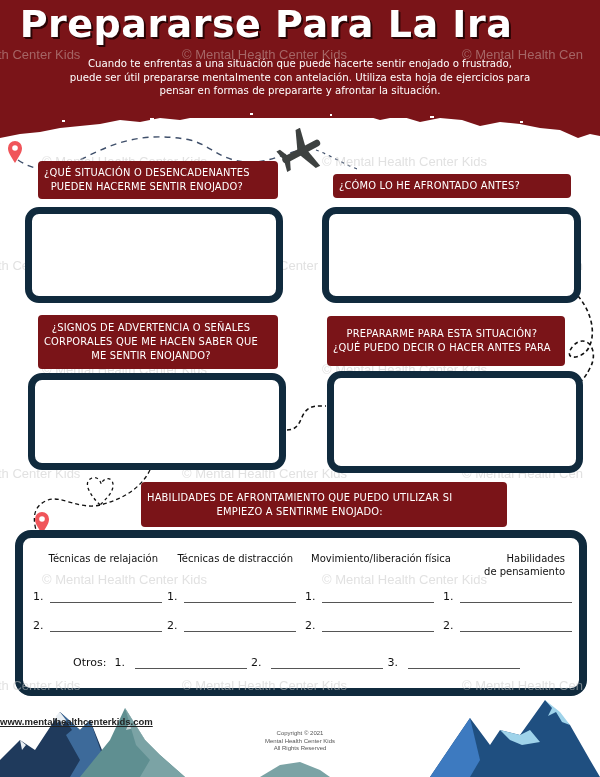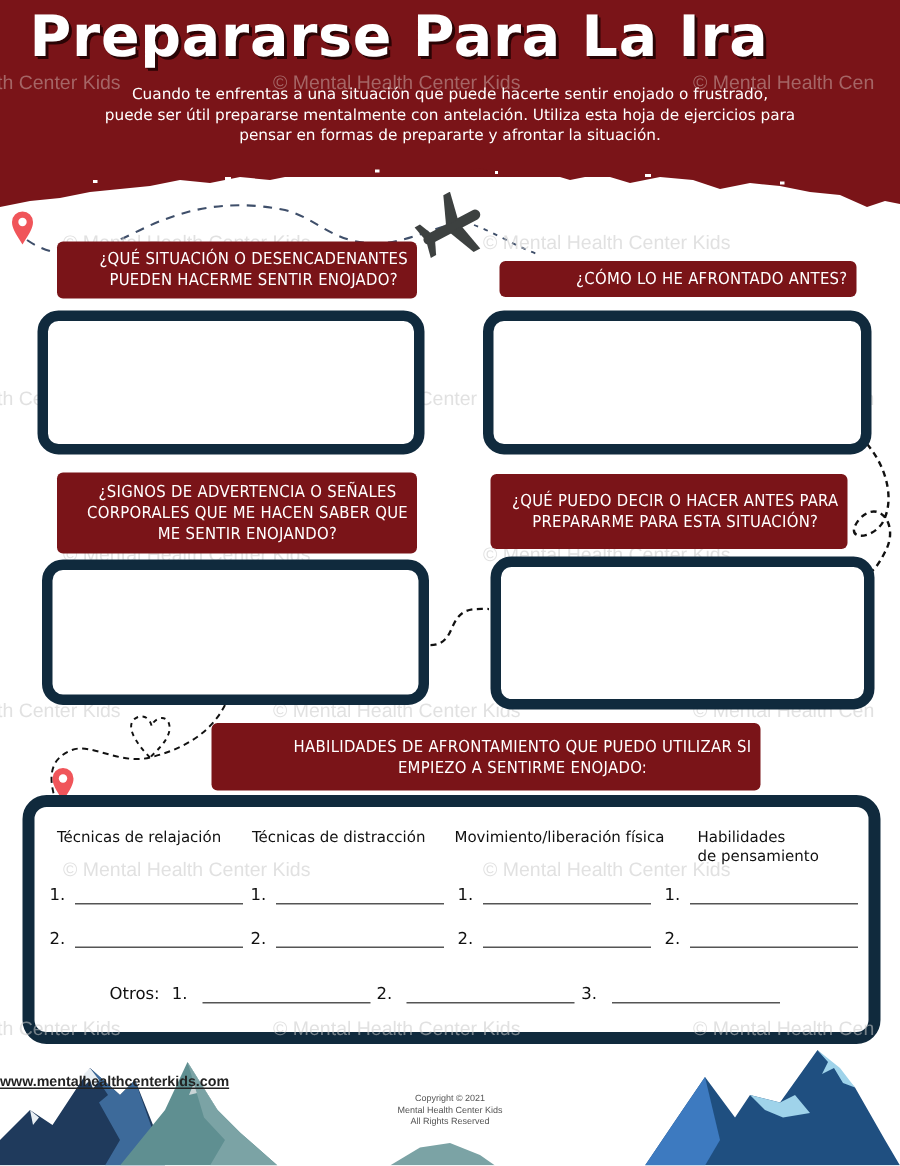--- a/index.html
+++ b/index.html
@@ -3,24 +3,24 @@
 <meta charset="utf-8">
 <style>
   html, body { margin:0; padding:0; }
   body { width:600px; height:777px; position:relative; overflow:hidden; background:#ffffff; font-family:"DejaVu Sans", sans-serif; }
   .header { position:absolute; left:0; top:0; width:600px; height:118px; background:#7a1418; }
   .title { position:absolute; left:0; top:2px; width:532px; text-align:center; color:#fff; font-family:"DejaVu Sans", sans-serif; font-weight:bold; font-size:38px; letter-spacing:0.5px; text-shadow:2px 2px 0 #2a0405, 1px 1px 0 #2a0405; }
   .intro { position:absolute; left:40px; top:57px; width:520px; text-align:center; color:#fff; font-size:10.2px; line-height:13.5px; }
   .torn { position:absolute; left:0; top:108px; width:600px; height:40px; }
   .wm { position:absolute; color:rgba(200,200,200,0.55); font-family:"Liberation Sans", sans-serif; font-size:13px; white-space:nowrap; pointer-events:none; }
   .wm.hdr { color:rgba(170,110,110,0.9); }
-  .label { position:absolute; background:#7a1418; color:#fff; border-radius:4px; text-align:center; font-family:"DejaVu Sans Condensed","DejaVu Sans", sans-serif; font-size:11px; line-height:14px; letter-spacing:0.2px; display:flex; align-items:center; justify-content:flex-end; box-sizing:border-box; padding:2px 6px; }
+  .label { position:absolute; background:#7a1418; color:#fff; border-radius:4px; text-align:center; font-family:"DejaVu Sans Condensed","DejaVu Sans", sans-serif; font-size:11px; line-height:14px; letter-spacing:0.2px; display:flex; align-items:center; justify-content:flex-start; box-sizing:border-box; padding:2px 6px; }
   .box { position:absolute; border:7px solid #102a3d; border-radius:14px; background:#fff; box-sizing:border-box; }
   .svgl { position:absolute; left:0; top:0; pointer-events:none; }
-  .colhead { position:absolute; font-size:10px; color:#111; text-align:left; line-height:13px; }
+  .colhead { position:absolute; font-size:10px; color:#111; text-align:right; line-height:13px; }
   .line-item { position:absolute; font-size:11px; color:#111; display:flex; align-items:flex-end; }
   .line-item .rule { display:inline-block; border-bottom:1px solid #555; height:1px; margin-left:6px; }
   .footer-url { position:absolute; left:0; width:600px; top:716px; text-align:left; font-family:"Liberation Sans", sans-serif; font-weight:bold; font-size:9.5px; color:#222; text-decoration:underline; }
   .footer-copy { position:absolute; left:0; width:600px; text-align:center; font-family:"Liberation Sans", sans-serif; font-size:6px; color:#555; line-height:7.5px; }
   .proc { position:absolute; left:0; top:744px; width:600px; text-align:center; font-family:"Liberation Sans", sans-serif; font-size:13.5px; color:#fff; text-shadow:0 0 1px #666, 0 0 2px #888; white-space:nowrap;margin-top:36px; }
 </style>
 </head>
 <body>
 
 <div class="header"></div>
@@ -109,22 +109,22 @@
   <div>
       <div>¿SIGNOS DE ADVERTENCIA O SEÑALES</div>
       <div>CORPORALES QUE ME HACEN SABER QUE</div>
       <div>ME SENTIR ENOJANDO?</div>
     </div>
 </div>
 <div class="box" style="left:28px;top:373px;width:258px;height:97px;"></div>
 
 <div class="label" style="left:327px;top:316px;width:238px;height:50px;">
   <div>
+      <div>PREPARARME PARA ESTA SITUACIÓN?</div>
       <div>¿QUÉ PUEDO DECIR O HACER ANTES PARA</div>
-      <div>PREPARARME PARA ESTA SITUACIÓN?</div>
     </div>
 </div>
 <div class="box" style="left:327px;top:371px;width:256px;height:102px;"></div>
 
 <div class="label" style="left:141px;top:482px;width:366px;height:45px;">
   <div>
       <div>HABILIDADES DE AFRONTAMIENTO QUE PUEDO UTILIZAR SI</div>
       <div>EMPIEZO A SENTIRME ENOJADO:</div>
     </div>
 </div>

